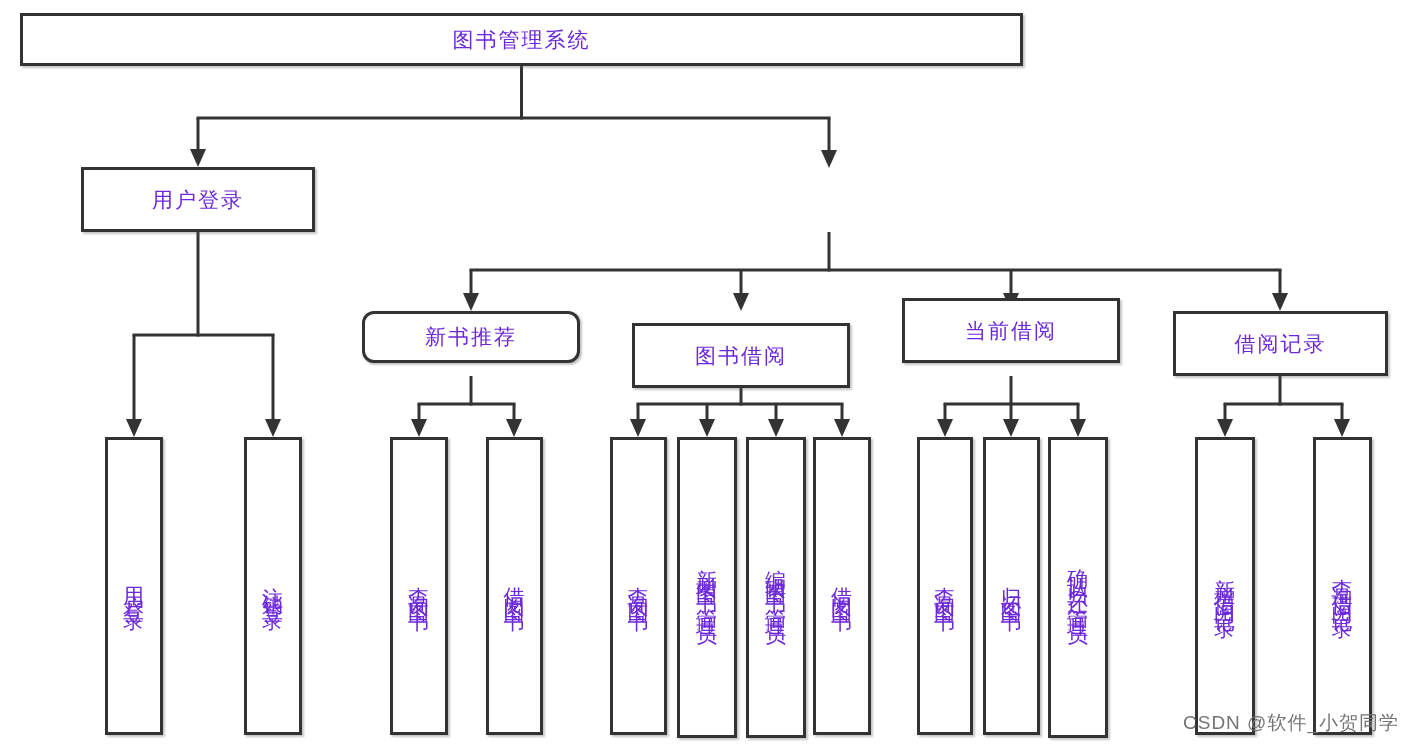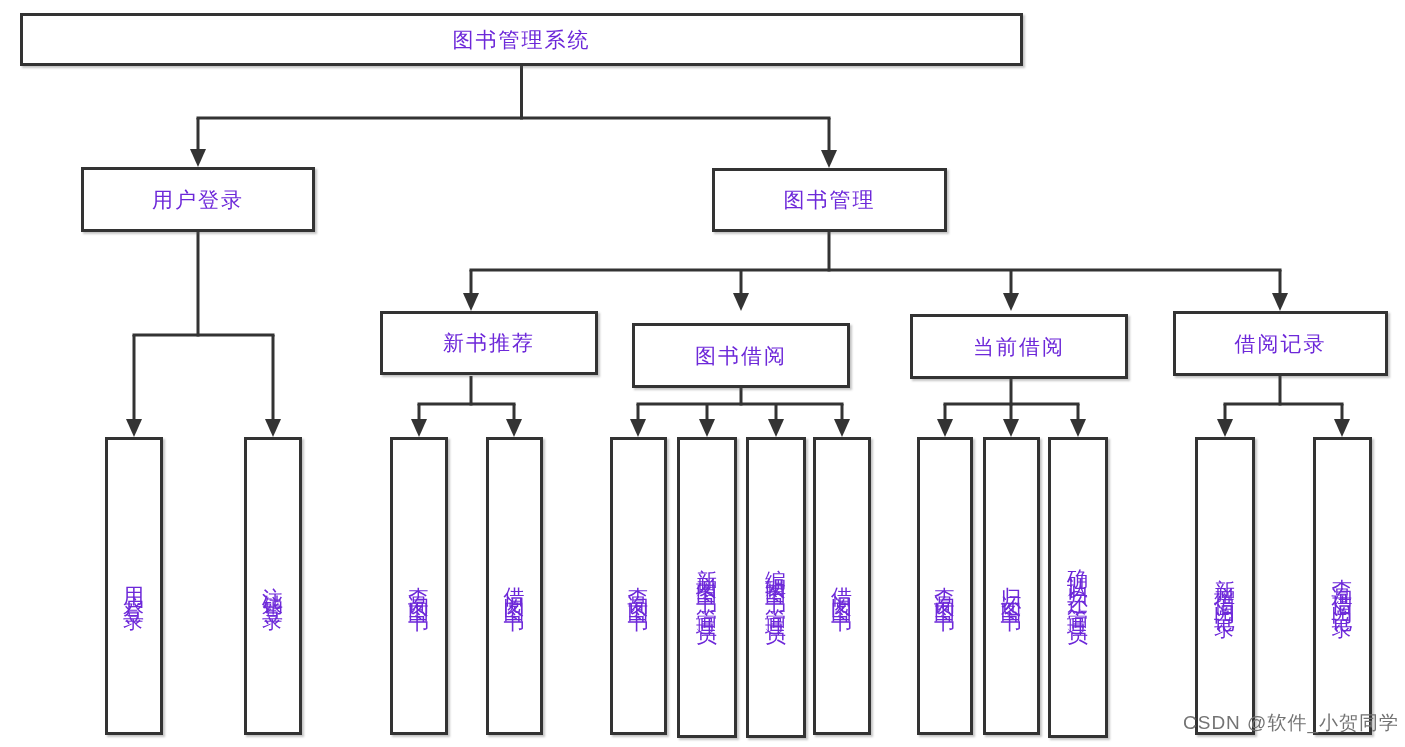--- a/index.html
+++ b/index.html
@@ -88,25 +88,24 @@
     <line x1="1223.5" y1="404" x2="1343.5" y2="404"></line>
     <line x1="1225" y1="404" x2="1225" y2="422"></line>
       <polygon points="1217,419 1233,419 1225,437"></polygon>
     <line x1="1342" y1="404" x2="1342" y2="422"></line>
       <polygon points="1334,419 1350,419 1342,437"></polygon>
   </svg>
 
   <div class="node" style="left:20px;top:13px;width:1003px;height:53px;">图书管理系统</div>
 
   <div class="node" style="left:81px;top:167px;width:234px;height:65px;">用户登录</div>
-  <div class="node" style="left:712px;top:168px;width:235px;height:64px;">图书管理</div>
 
-  <div class="node" style="left:380px;top:311px;width:218px;height:64px;">新书推荐</div>
+  <div class="node" style="left:362px;top:311px;width:218px;height:52px;border-radius:12px;">新书推荐</div>
   <div class="node" style="left:632px;top:323px;width:218px;height:65px;">图书借阅</div>
-  <div class="node" style="left:902px;top:314px;width:218px;height:65px;margin-left:8px;">当前借阅</div>
+  <div class="node" style="left:902px;top:298px;width:218px;height:65px;">当前借阅</div>
   <div class="node" style="left:1173px;top:311px;width:215px;height:65px;">借阅记录</div>
 
   <div class="node leaf" style="left:105px;top:437px;width:58px;height:298px;">
     <span>用户登录</span>
     </div>
   <div class="node leaf" style="left:244px;top:437px;width:58px;height:298px;">
     <span>注销登录</span>
     </div>
 
   <div class="node leaf" style="left:390px;top:437px;width:58px;height:298px;">

